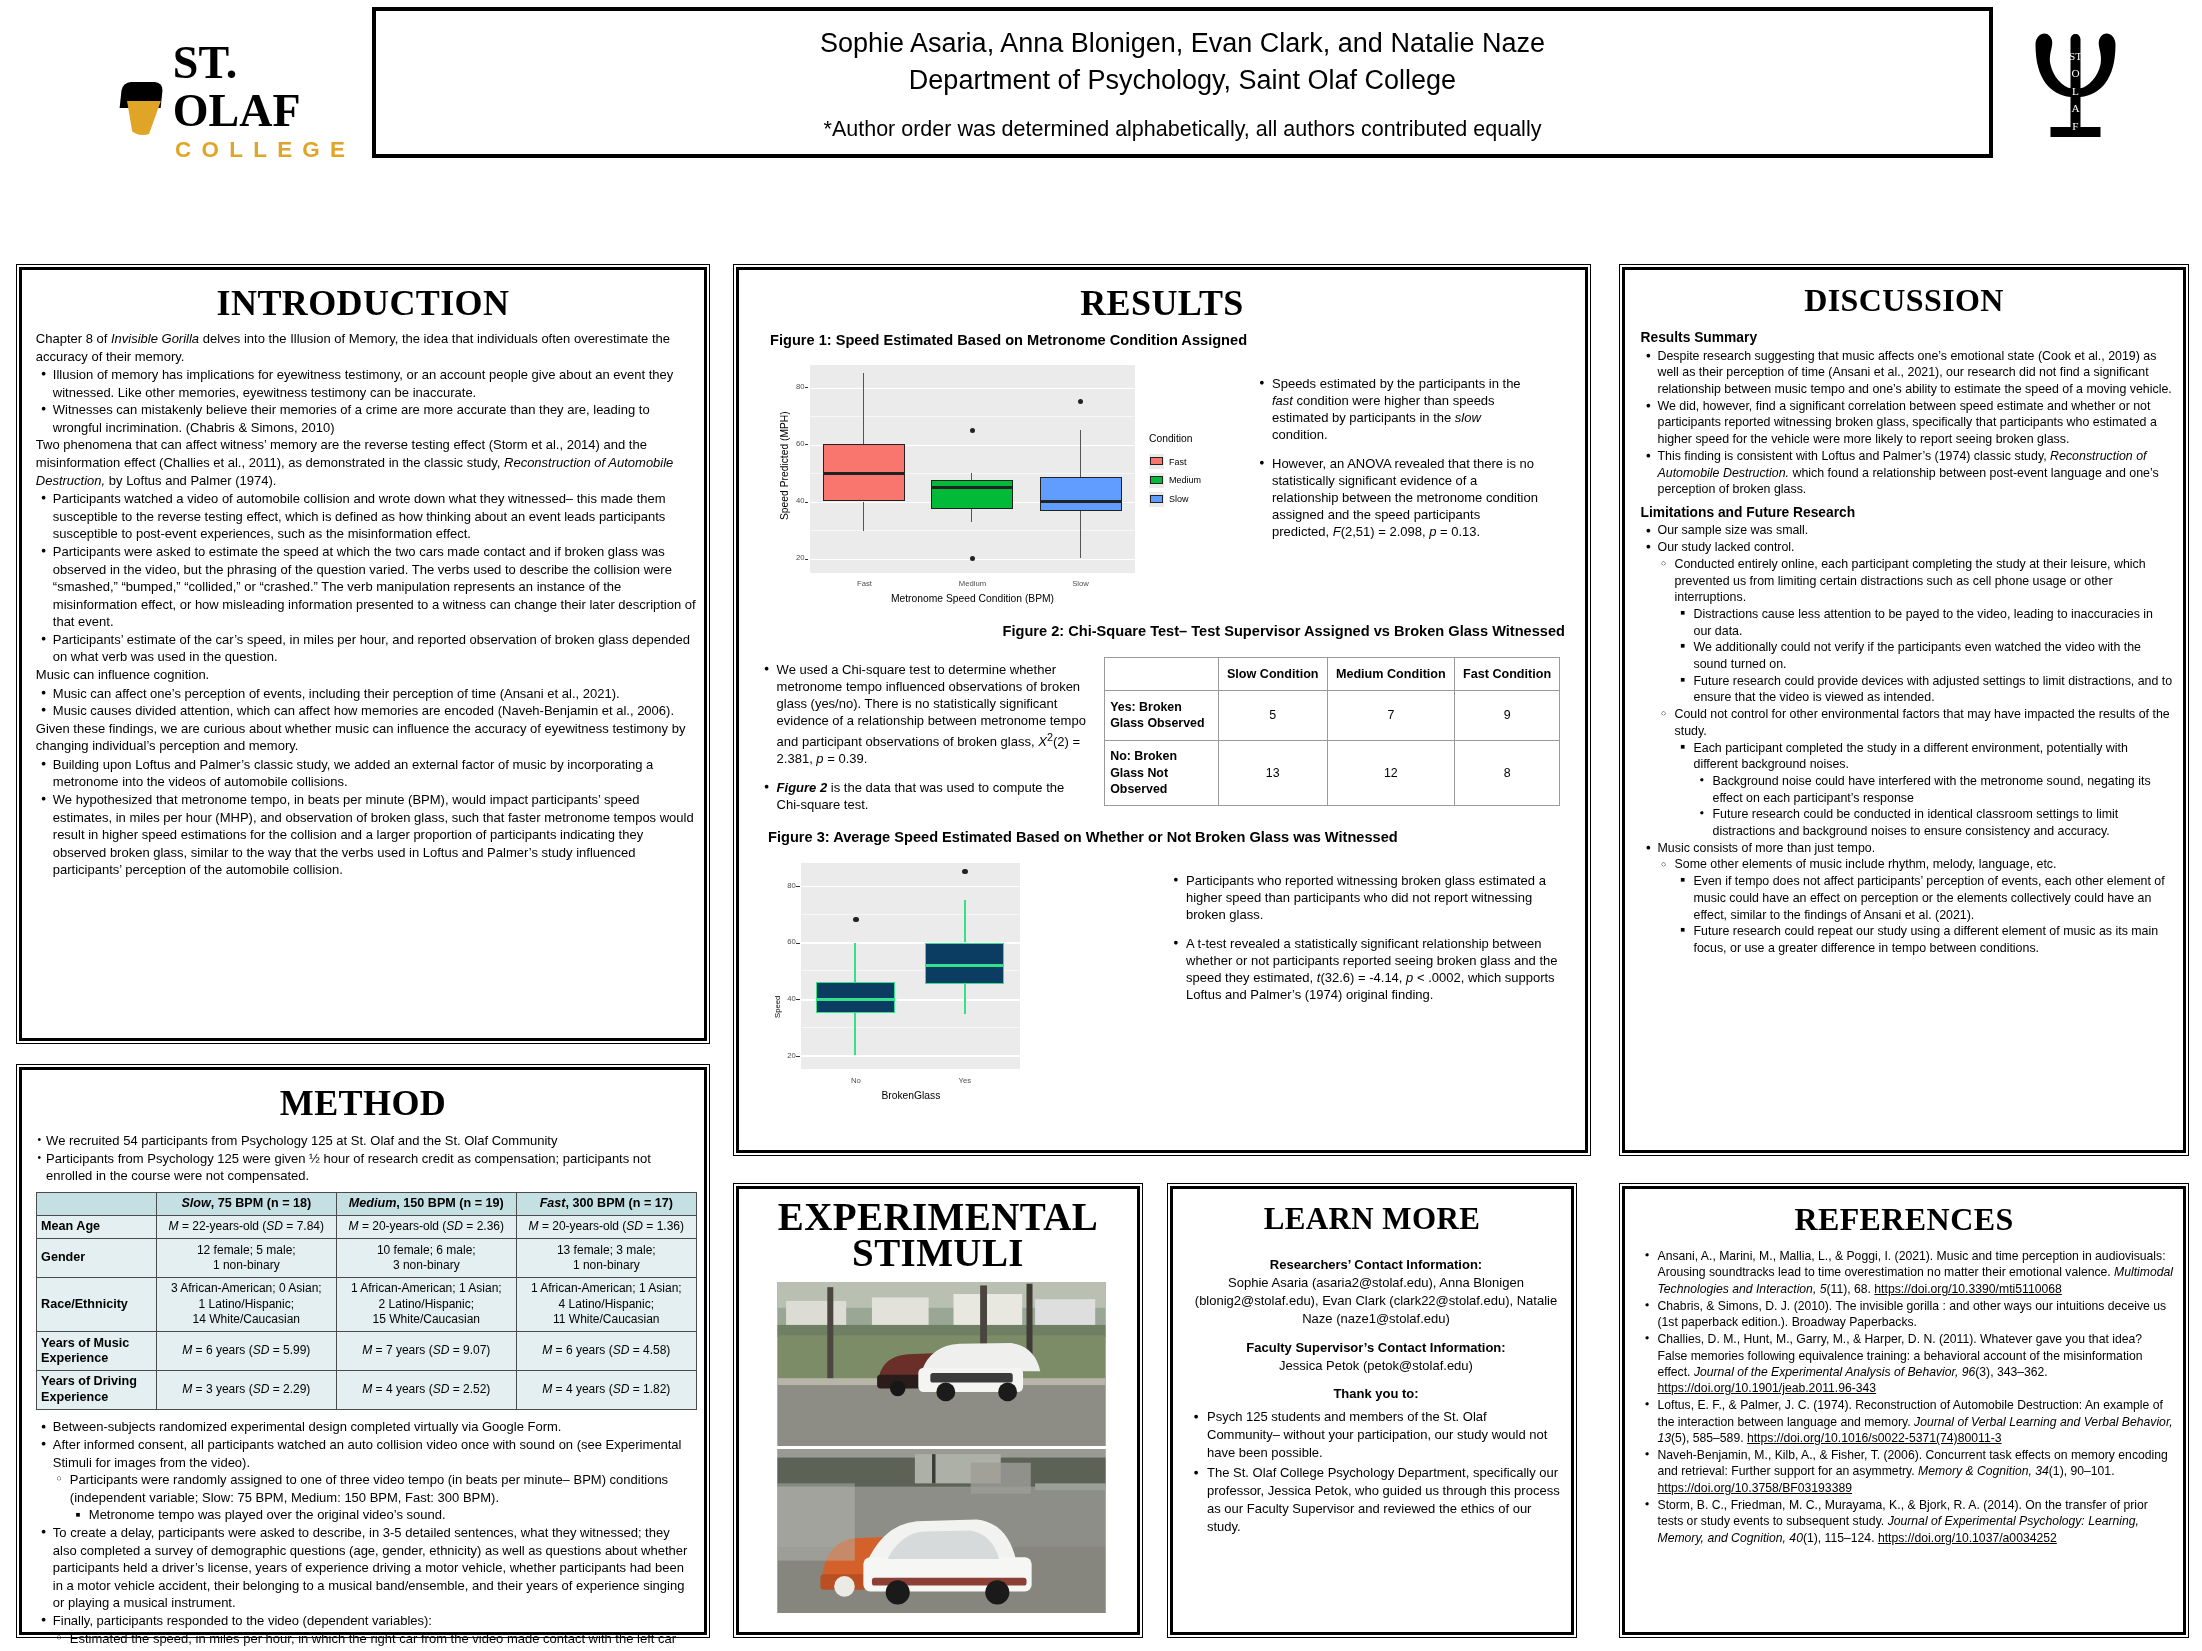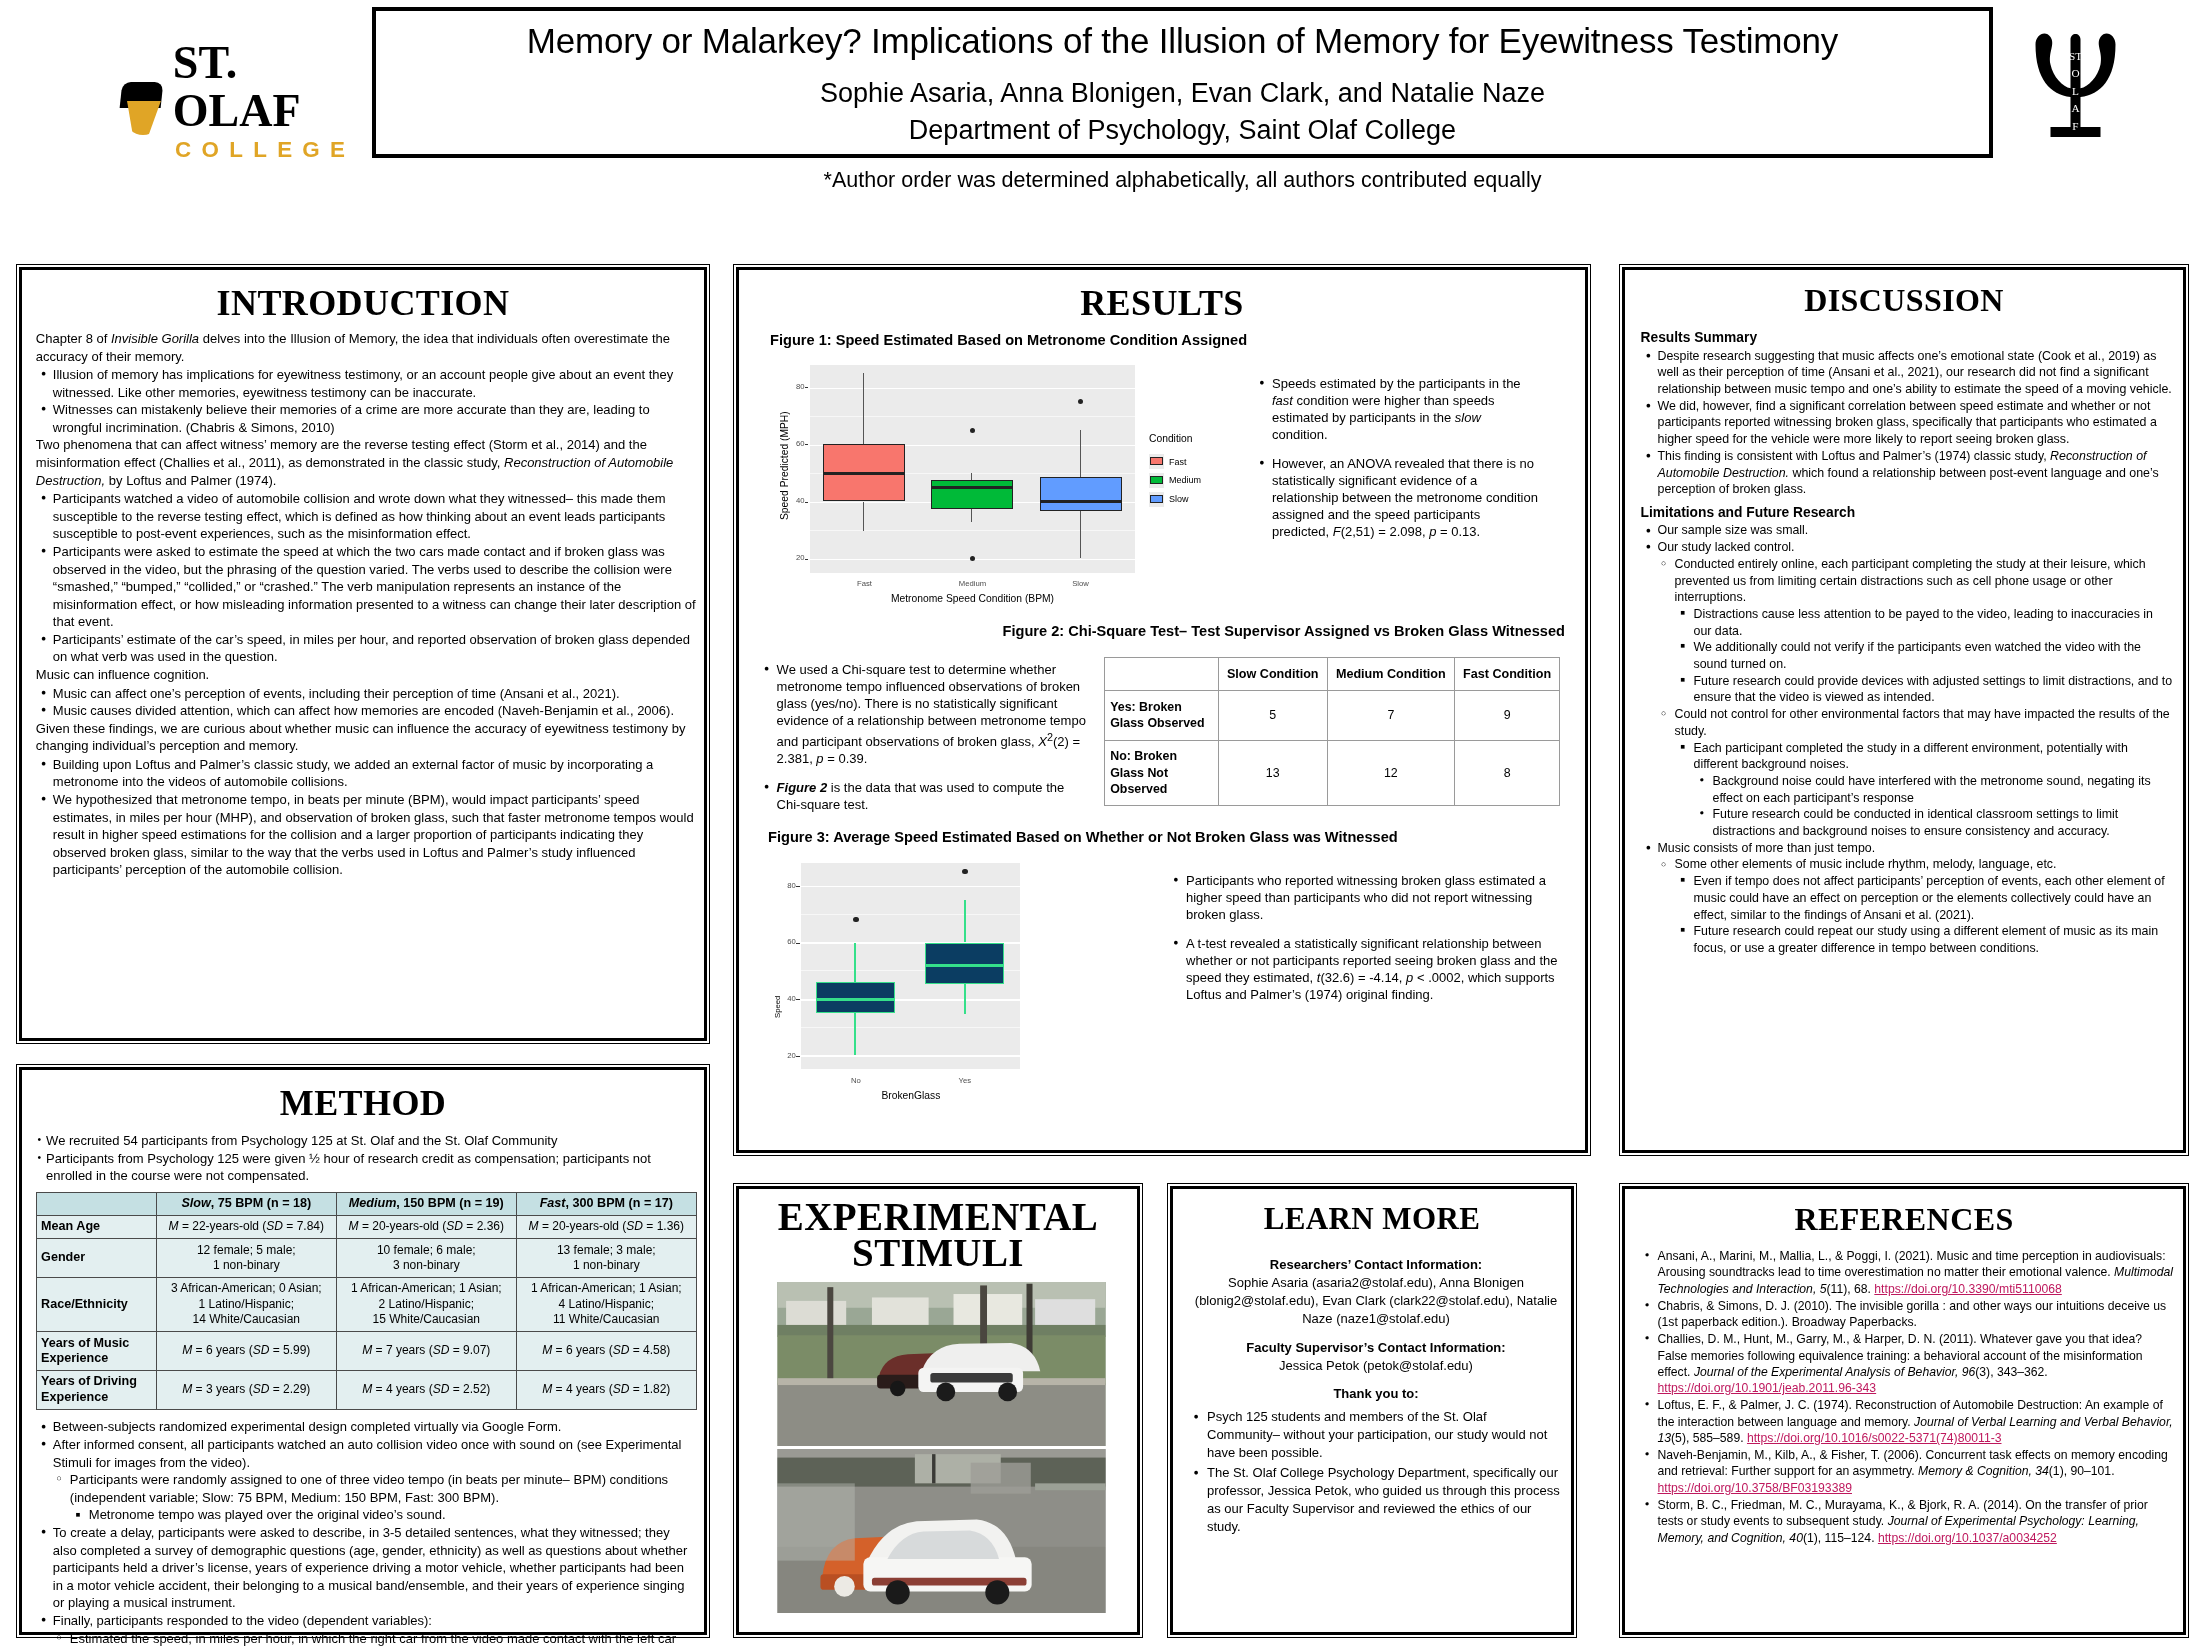--- a/index.html
+++ b/index.html
@@ -90,21 +90,21 @@
   .body-text li.l2 { padding-left: 34px; }
   .body-text li.l2::before { content: "\25CB"; position: absolute; left: 20.6px; top: -0.9px; font-size: 8.6px; }
   .body-text li.l3 { padding-left: 53px; }
   .body-text li.l3::before { content: "\25A0"; position: absolute; left: 40px; top: -0.9px; font-size: 7.7px; }
   .body-text li.l4 { padding-left: 72px; }
   .body-text li.l4::before { content: "\25CF"; position: absolute; left: 59px; top: -0.9px; font-size: 7.7px; }
   .body-text li.dash { padding-left: 10.3px; }
   .body-text li.dash::before { content: "\2022"; position: absolute; left: 1.7px; top: -0.9px; font-size: 10.3px; }
   i, em { font-style: italic; }
   .subhead { font-weight: bold; font-size: 13.8px; margin: 6.9px 0 0.9px 0; }
-  a, .link { text-decoration: underline; color: #be185d; }
+  a, .link { text-decoration: underline; color: #000000; }
 
   #intro-body { position: absolute; left: 13.8px; top: 60px; width: 661px; }
   #method-body { position: absolute; left: 13.8px; top: 62px; width: 661px; }
   #disc-body { position: absolute; left: 15.5px; top: 60px; width: 533px; font-size: 12.4px; line-height: 16.7px; }
   #ref-body { position: absolute; left: 15.5px; top: 59px; width: 533px; font-size: 12.2px; line-height: 16.3px; }
 
   
   table.demo { border-collapse: collapse; width: 100%; margin: 6.9px 0 8.6px 0; font-size: 12px; }
   table.demo th, table.demo td {
     border: 0.9px solid #4a4a4a; padding: 3.4px 4.3px; text-align: center;
@@ -174,21 +174,20 @@
       <div class="mark">
         <div class="blk"></div>
           <div class="gold"></div>
       </div>
       <div class="wordmark">ST. OLAF</div>
     </div>
     <div class="college">COLLEGE</div>
   </div>
 
   <div class="panel" id="header-box">
-    <div id="poster-title">Memory or Malarkey? Implications of the Illusion of Memory for Eyewitness Testimony</div>
     <div id="authors">Sophie Asaria, Anna Blonigen, Evan Clark, and Natalie Naze</div>
     <div id="dept">Department of Psychology, Saint Olaf College</div>
     <div id="author-note">*Author order was determined alphabetically, all authors contributed equally</div>
   </div>
 
   <svg id="psi-logo" viewBox="0 0 100 100">
     <path d="M18 18 C18 46, 30 58, 46 60 L46 84 L30 84 L30 92 L70 92 L70 84 L54 84 L54 60 C70 58, 82 46, 82 18 C82 10, 74 6, 70 12 C66 18, 72 24, 70 34 C68 44, 60 52, 54 53 L54 14 C54 8, 46 8, 46 14 L46 53 C40 52, 32 44, 30 34 C28 24, 34 18, 30 12 C26 6, 18 10, 18 18 Z" fill="#000"></path>
     <text x="50" y="30" font-size="9" text-anchor="middle" fill="#fff" font-family="Liberation Serif, serif">ST</text>
     <text x="50" y="44" font-size="9" text-anchor="middle" fill="#fff" font-family="Liberation Serif, serif">O</text>
     <text x="50" y="58" font-size="9" text-anchor="middle" fill="#fff" font-family="Liberation Serif, serif">L</text>

